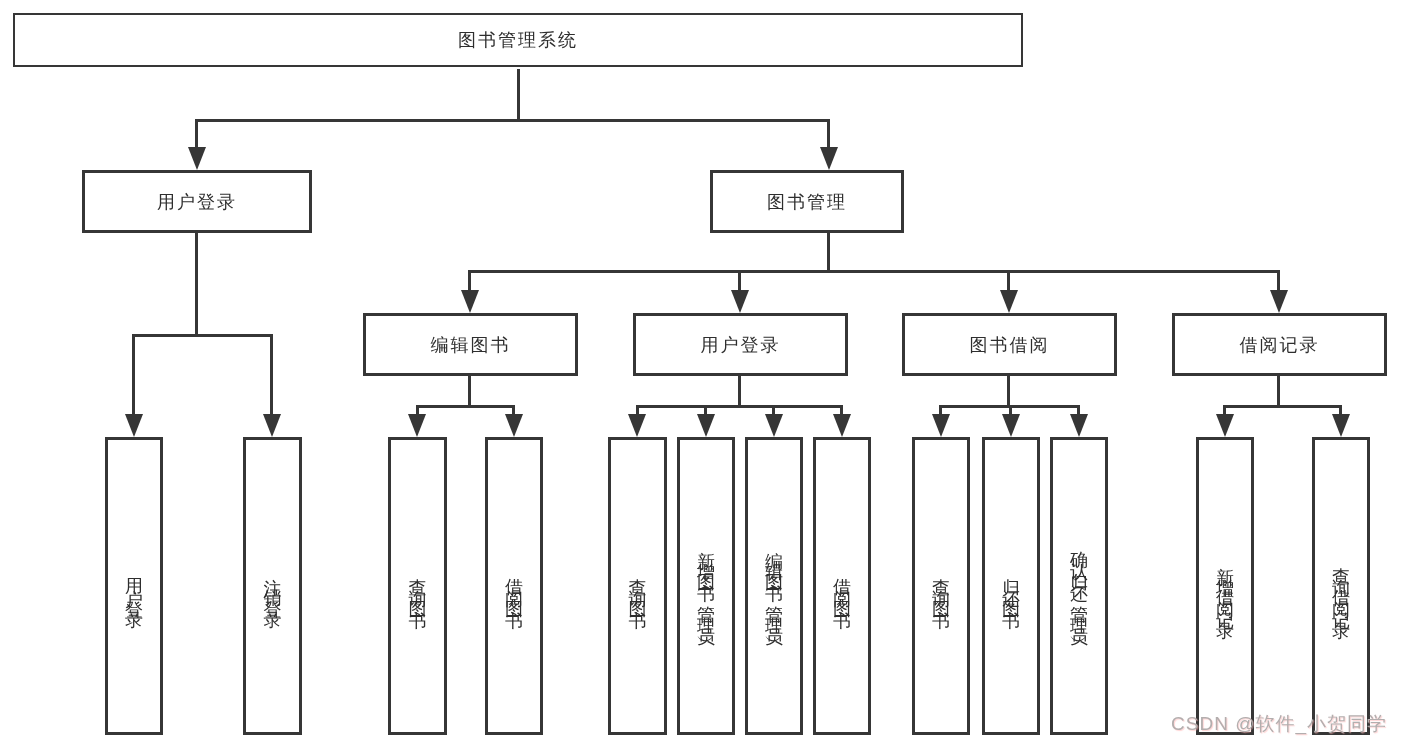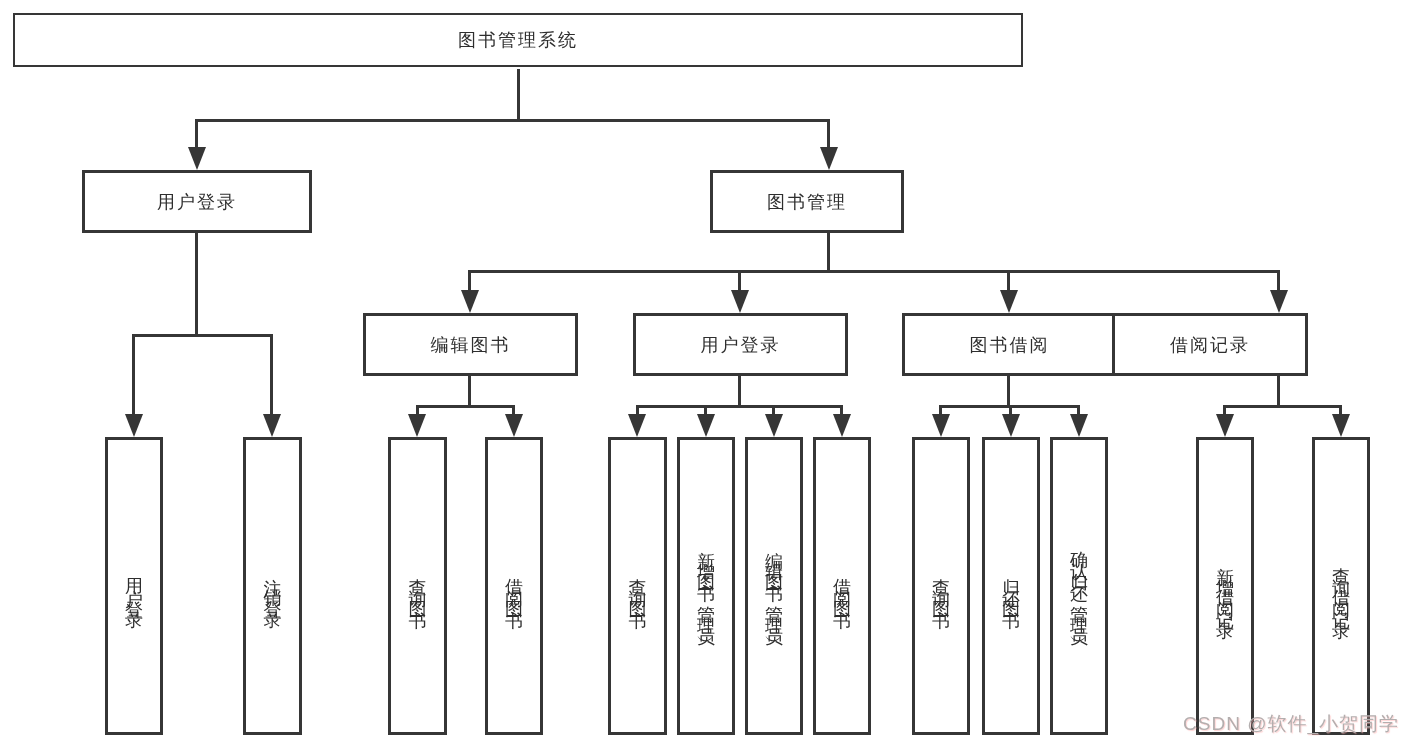--- a/index.html
+++ b/index.html
@@ -27,21 +27,21 @@
     line-height:1;letter-spacing:11px;font-size:18px;color:var(--text);
   }
   .vline{position:absolute;width:3px;background:var(--line);}
   .hline{position:absolute;height:3px;background:var(--line);}
   .arrow{
     position:absolute;width:0;height:0;
     border-left:9px solid transparent;border-right:9px solid transparent;
     border-top:23px solid var(--line);
   }
   .watermark{
-    position:absolute;top:711px;right:6px;z-index:5;
+    position:absolute;top:711px;right:18px;z-index:5;
     font-size:19px;letter-spacing:1px;color:var(--watermark);
     text-shadow:1px 1px 1px rgba(255,175,175,0.55);
     white-space:nowrap;
     text-align:center;
   }
 </style>
 </head>
 <body>
 
 <div id="canvas">
@@ -63,21 +63,21 @@
   </div>
 
   <div class="node" style="left:633px;top:313px;width:215px;height:63px">
     <span>用户登录</span>
   </div>
 
   <div class="node" style="left:902px;top:313px;width:215px;height:63px">
     <span>图书借阅</span>
   </div>
 
-  <div class="node" style="left:1112px;top:313px;width:196px;height:63px">
+  <div class="node" style="left:1172px;top:313px;width:215px;height:63px">
     <span>借阅记录</span>
   </div>
 
   <div class="node leaf" style="left:105px;top:437px;width:58px;height:298px">
     <span class="vtext">用户登录</span>
   </div>
   <div class="node leaf" style="left:243px;top:437px;width:59px;height:298px">
     <span class="vtext">注销登录</span>
   </div>
 

